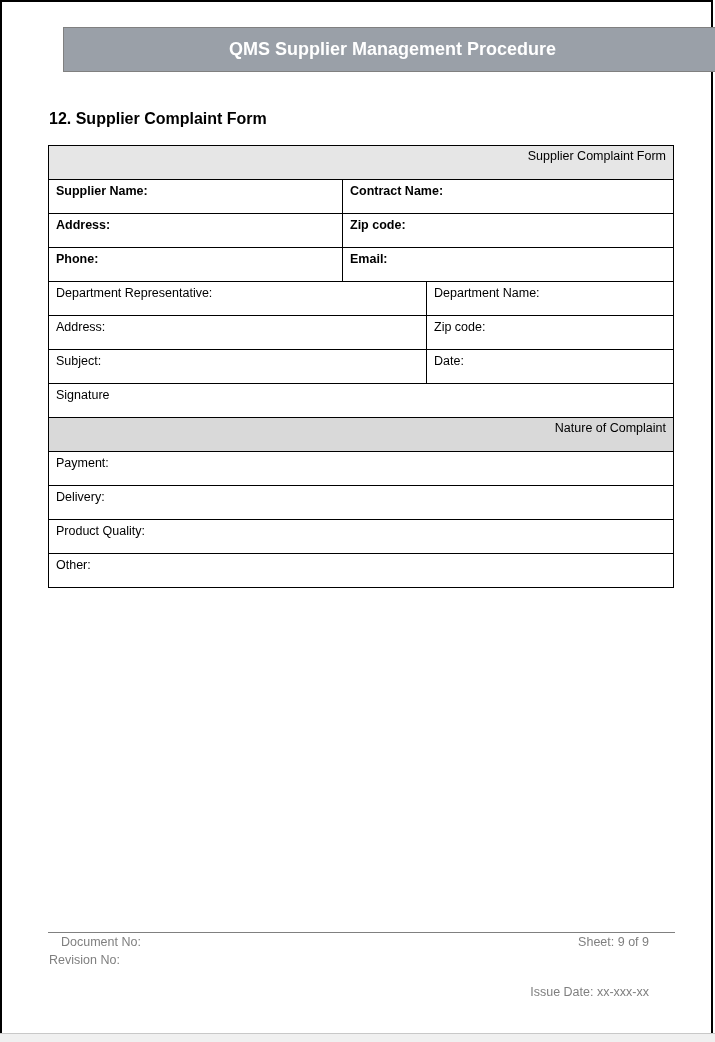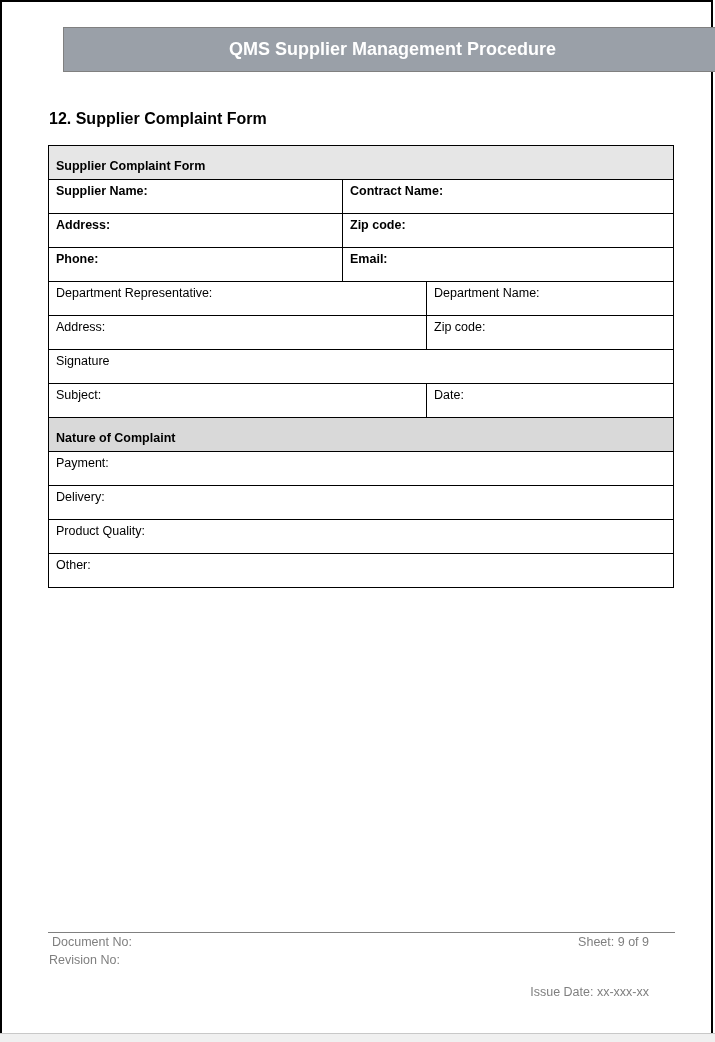--- a/index.html
+++ b/index.html
@@ -28,21 +28,21 @@
     }
     table.form {
       position: absolute; left: 48px; top: 145px; width: 625px;
       border-collapse: collapse; table-layout: fixed; font-size: 12.5px; color: #000;
     }
     table.form td {
       border: 1px solid #000; vertical-align: top; padding: 4px 7px 0 7px;
       height: 34px; box-sizing: border-box;
     }
     table.form tr.sec td {
-      text-align: left; font-weight: bold; background: #e6e6e6; padding-top: 13px;
+      text-align: right; font-weight: normal; background: #e6e6e6; padding-top: 3px;
     }
     table.form tr.sec.dark td { background: #d9d9d9; }
     table.form tr.org td, table.form tr.noc td { border-color: #000; }
     .bold { font-weight: bold; }
     .footer-line {
       position: absolute; left: 48px; top: 932px; width: 627px; height: 0;
       border-top: 1px solid #808080;
     }
     .footer-text {
       position: absolute; font-size: 12.5px; color: #7f7f7f;
@@ -84,25 +84,25 @@
 
   <tr class="org">
     <td colspan="2">Department Representative:</td>
     <td>Department Name:</td>
   </tr>
   <tr class="org">
     <td colspan="2">Address:</td>
     <td>Zip code:</td>
   </tr>
   <tr class="org">
-    <td colspan="3">Signature</td>
+    <td colspan="2">Subject:</td>
+    <td>Date:</td>
   </tr>
   <tr class="org">
-    <td colspan="2">Subject:</td>
-    <td>Date:</td>
+    <td colspan="3">Signature</td>
   </tr>
 
   <tr class="sec dark">
     <td colspan="3">Nature of Complaint</td>
   </tr>
   <tr class="noc">
     <td colspan="3">Payment:</td>
   </tr>
   <tr class="noc">
     <td colspan="3">Delivery:</td>
@@ -110,18 +110,18 @@
   <tr class="noc">
     <td colspan="3">Product Quality:</td>
   </tr>
   <tr class="noc">
     <td colspan="3">Other:</td>
   </tr>
 </tbody>
   </table>
 
 <div class="footer-line"></div>
-<div class="footer-text" style="left:52px; top:935px;">Document No:</div>
+<div class="footer-text" style="left:61px; top:935px;">Document No:</div>
 <div class="footer-text" style="left:49px; top:953px;">Revision No:</div>
 <div class="footer-text" style="right:66px; top:935px; text-align:right;">Sheet: 9 of 9</div>
 <div class="footer-text" style="right:66px; top:953px; text-align:right;margin-top:32px;">Issue Date: xx-xxx-xx</div>
 
 <div class="bottom-strip"></div>
 
 </body></html>

